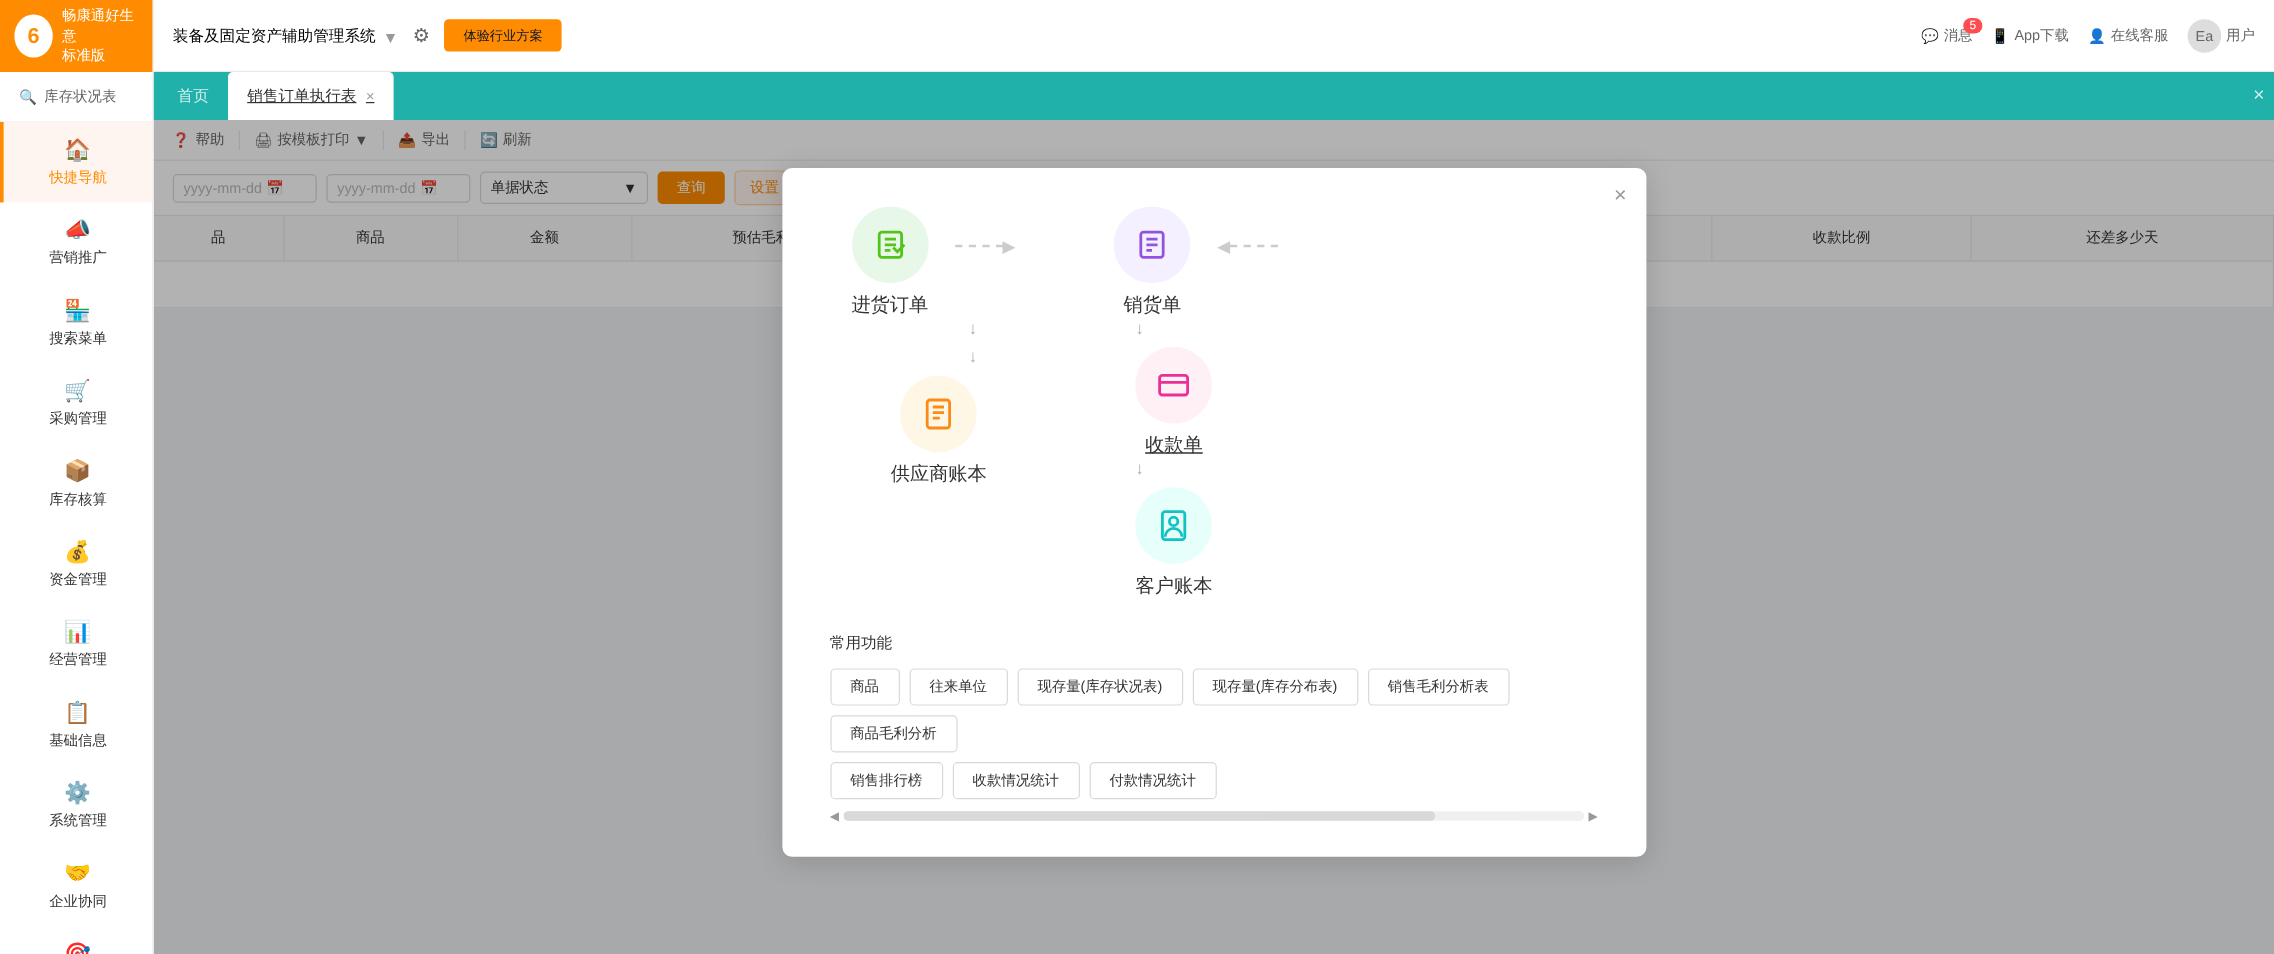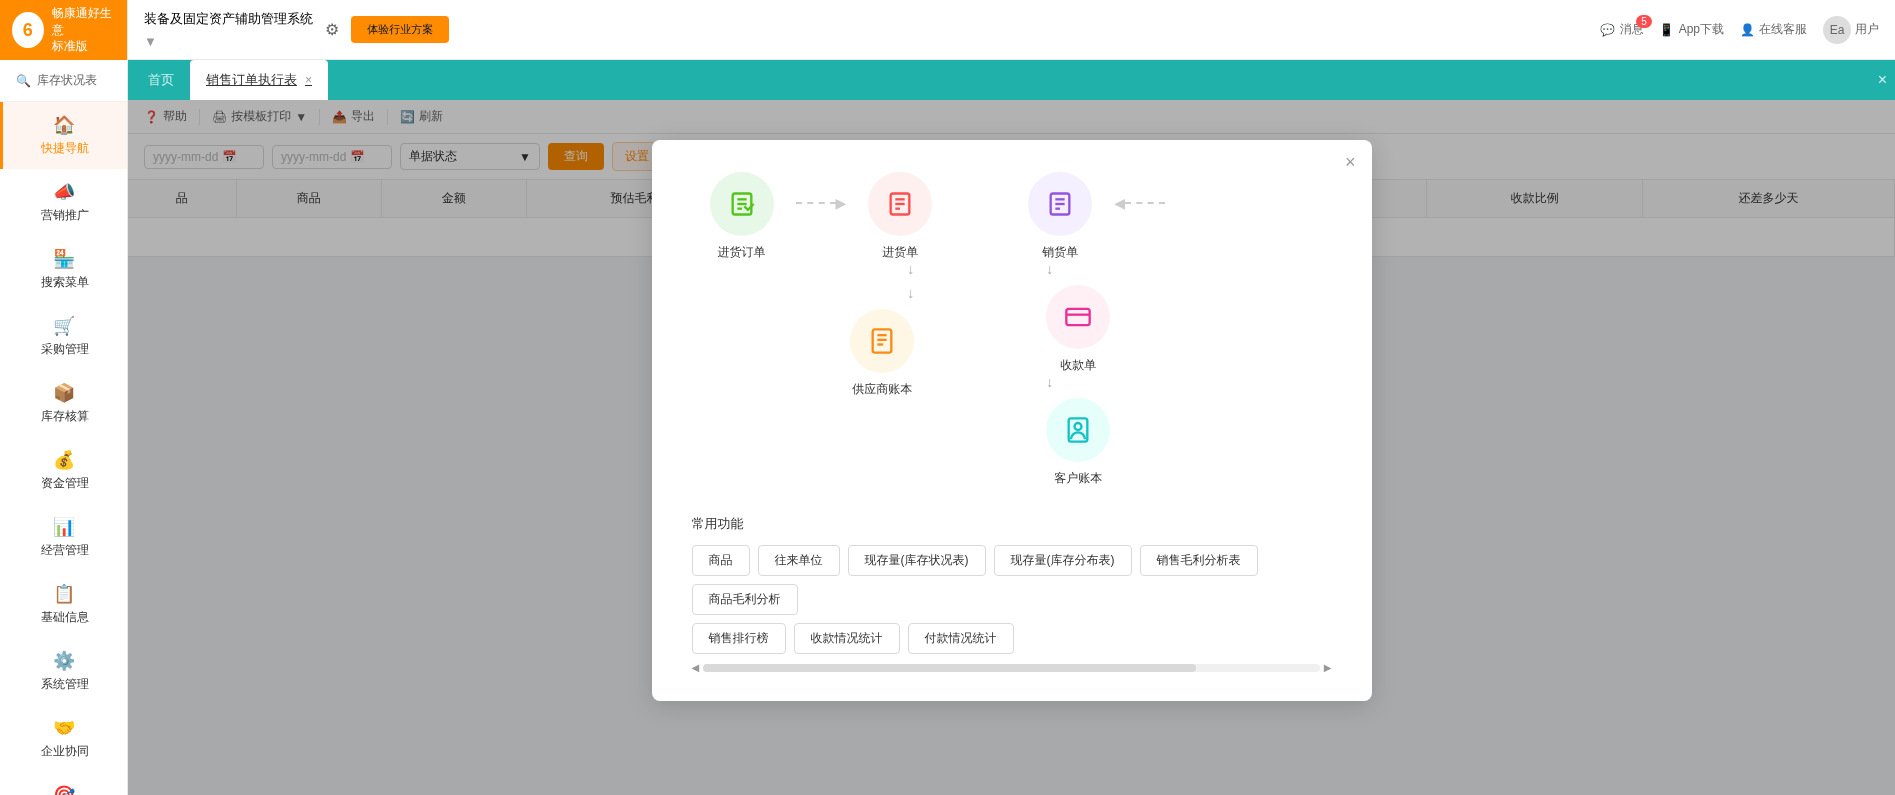--- a/index.html
+++ b/index.html
@@ -18,21 +18,21 @@
     .sidebar-nav { flex: 1; overflow-y: auto; }
     .sidebar-item { display: flex; flex-direction: column; align-items: center; padding: 12px 8px; cursor: pointer; color: #333; font-size: 12px; border-left: 3px solid transparent; gap: 4px; }
     .sidebar-item.active { background: #fff5f0; color: #ff8c00; border-left-color: #ff8c00; }
     .sidebar-item-icon { font-size: 18px; }
 
     
     .main { flex: 1; display: flex; flex-direction: column; overflow: hidden; }
 
     
     .topbar { height: 60px; background: #fff; border-bottom: 1px solid #e8e8e8; display: flex; align-items: center; padding: 0 16px; gap: 12px; }
-    .topbar-title-dropdown { display: flex; align-items: flex-start; gap: 6px; cursor: pointer; flex-direction: column; }
+    .topbar-title-dropdown { display: flex; align-items: flex-end; gap: 6px; cursor: pointer; }
     .topbar-settings-btn { background: none; border: none; cursor: pointer; color: #666; font-size: 16px; }
     .topbar-experience-btn { background: #ff8c00; color: #0f172a; border: none; border-radius: 4px; padding: 6px 16px; cursor: pointer; font-size: 11px; font-family: Liberation Serif, serif; }
     .topbar-actions { display: flex; align-items: center; gap: 16px; margin-left: auto; }
     .topbar-action { display: flex; align-items: center; gap: 4px; color: #666; cursor: pointer; font-size: 12px; position: relative; }
     .badge { background: #ff4d4f; color: #fff; border-radius: 10px; font-size: 10px; padding: 1px 5px; position: absolute; top: -6px; right: -8px; }
     .avatar { width: 28px; height: 28px; background: #ddd; border-radius: 50%; display: flex; align-items: center; justify-content: center; font-size: 12px; color: #666; }
 
     
     .tabbar { height: 40px; background: #20b2aa; display: flex; align-items: center; padding: 0 0 0 4px; gap: 0; }
     .tab { padding: 0 16px; height: 40px; display: flex; align-items: center; cursor: pointer; font-size: 13px; color: rgba(255,255,255,0.8); gap: 8px; }
@@ -73,21 +73,21 @@
     .flow-diagram { display: flex; align-items: flex-start; justify-content: flex-start; gap: 0; margin-bottom: 28px; }
     .flow-item { display: flex; flex-direction: column; align-items: center; gap: 8px; min-width: 100px; }
     .flow-circle { width: 64px; height: 64px; border-radius: 50%; display: flex; align-items: center; justify-content: center; font-size: 26px; }
     .flow-circle.green { background: #e8f8e8; color: #52c41a; }
     .flow-circle.red { background: #fff0f0; color: #ff4d4f; }
     .flow-circle.purple { background: #f5f0ff; color: #9254de; }
     .flow-circle.orange { background: #fff7e6; color: #fa8c16; }
     .flow-circle.blue { background: #e6f7ff; color: #1890ff; }
     .flow-circle.pink { background: #fff0f6; color: #eb2f96; }
     .flow-circle.teal { background: #e6fffb; color: #13c2c2; }
-    .flow-label { font-size: 12px; color: #333; text-align: center; }
+    .flow-label { font-size: 16px; color: #333; text-align: center; }
     .flow-arrow-h-dashed { display: flex; align-items: center; padding-bottom: 28px; }
 
     
     .common-functions { margin-top: 4px; }
     .common-title { font-size: 13px; color: #333; margin-bottom: 12px; font-weight: 500; }
     .function-btns { display: flex; flex-wrap: wrap; gap: 8px; }
     .function-btn { background: #fff; border: 1px solid #d9d9d9; border-radius: 4px; padding: 6px 16px; font-size: 12px; color: #333; cursor: pointer; }
     .scroll-arrow { color: #999; font-size: 10px; cursor: pointer; }
 
     
@@ -289,31 +289,20 @@
                     </svg>
                   </div>
                   <span class="flow-label">进货订单</span>
                 </div>
 
                 <div class="flow-arrow-h-dashed" style="display:flex;align-items:center;padding-bottom:28px;margin:0 4px;">
                   <div style="width:40px;border-top:2px dashed #ccc;"></div>
                   <span style="color:#ccc;font-size:14px;">▶</span>
                 </div>
 
-                <div class="flow-item">
-                  <div class="flow-circle red">
-                    <svg width="28" height="28" viewBox="0 0 24 24" fill="none" stroke="#ff4d4f" stroke-width="2">
-                      <rect x="4" y="3" width="16" height="18" rx="2"></rect>
-                        <line x1="8" y1="8" x2="16" y2="8"></line>
-                        <line x1="8" y1="12" x2="16" y2="12"></line>
-                        <line x1="8" y1="16" x2="12" y2="16"></line>
-                    </svg>
-                  </div>
-                  <span class="flow-label">进货单</span>
-                </div>
               </div>
 
               <div style="display:flex;justify-content:flex-end;width:100%;padding-right:36px;">
                 <div style="display:flex;flex-direction:column;align-items:center;height:24px;">
                   <span style="color:#aaa;font-size:14px;">↓</span>
                 </div>
               </div>
 
 
               <div style="display:flex;justify-content:flex-end;width:100%;padding-right:36px;">
@@ -360,21 +349,21 @@
                 </div>
 
               </div>
 
               <div style="display:flex;justify-content:flex-start;width:100%;padding-left:36px;">
                 <div style="display:flex;flex-direction:column;align-items:center;height:24px;">
                   <span style="color:#aaa;font-size:14px;">↓</span>
                 </div>
               </div>
 
-              <div style="display:flex;justify-content:flex-start;width:100%;padding-left:18px;">
+              <div style="display:flex;justify-content:flex-start;width:100%;padding-left:18px;text-decoration:underline;">
                 <div class="flow-item">
                   <div class="flow-circle pink">
                     <svg width="28" height="28" viewBox="0 0 24 24" fill="none" stroke="#eb2f96" stroke-width="2">
                       <rect x="2" y="5" width="20" height="14" rx="2"></rect>
                         <line x1="2" y1="10" x2="22" y2="10"></line>
                     </svg>
                   </div>
                   <span class="flow-label">收款单</span>
                 </div>
               </div>

